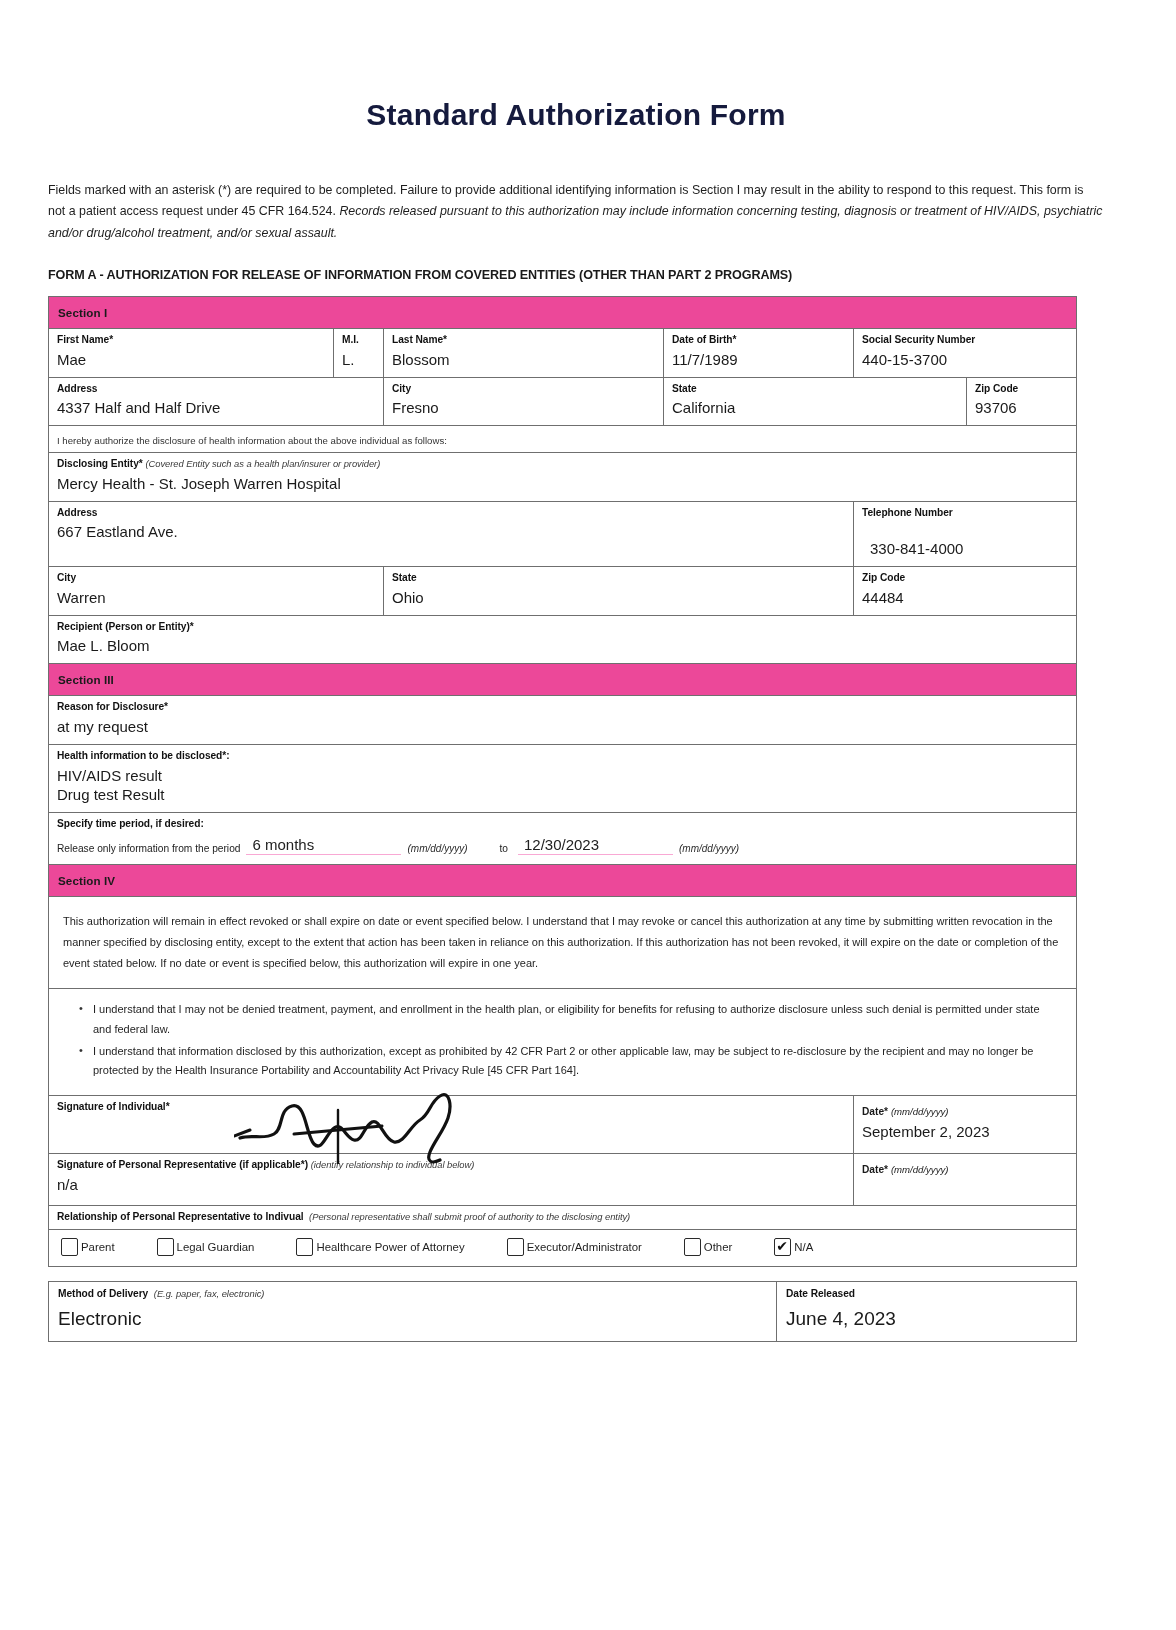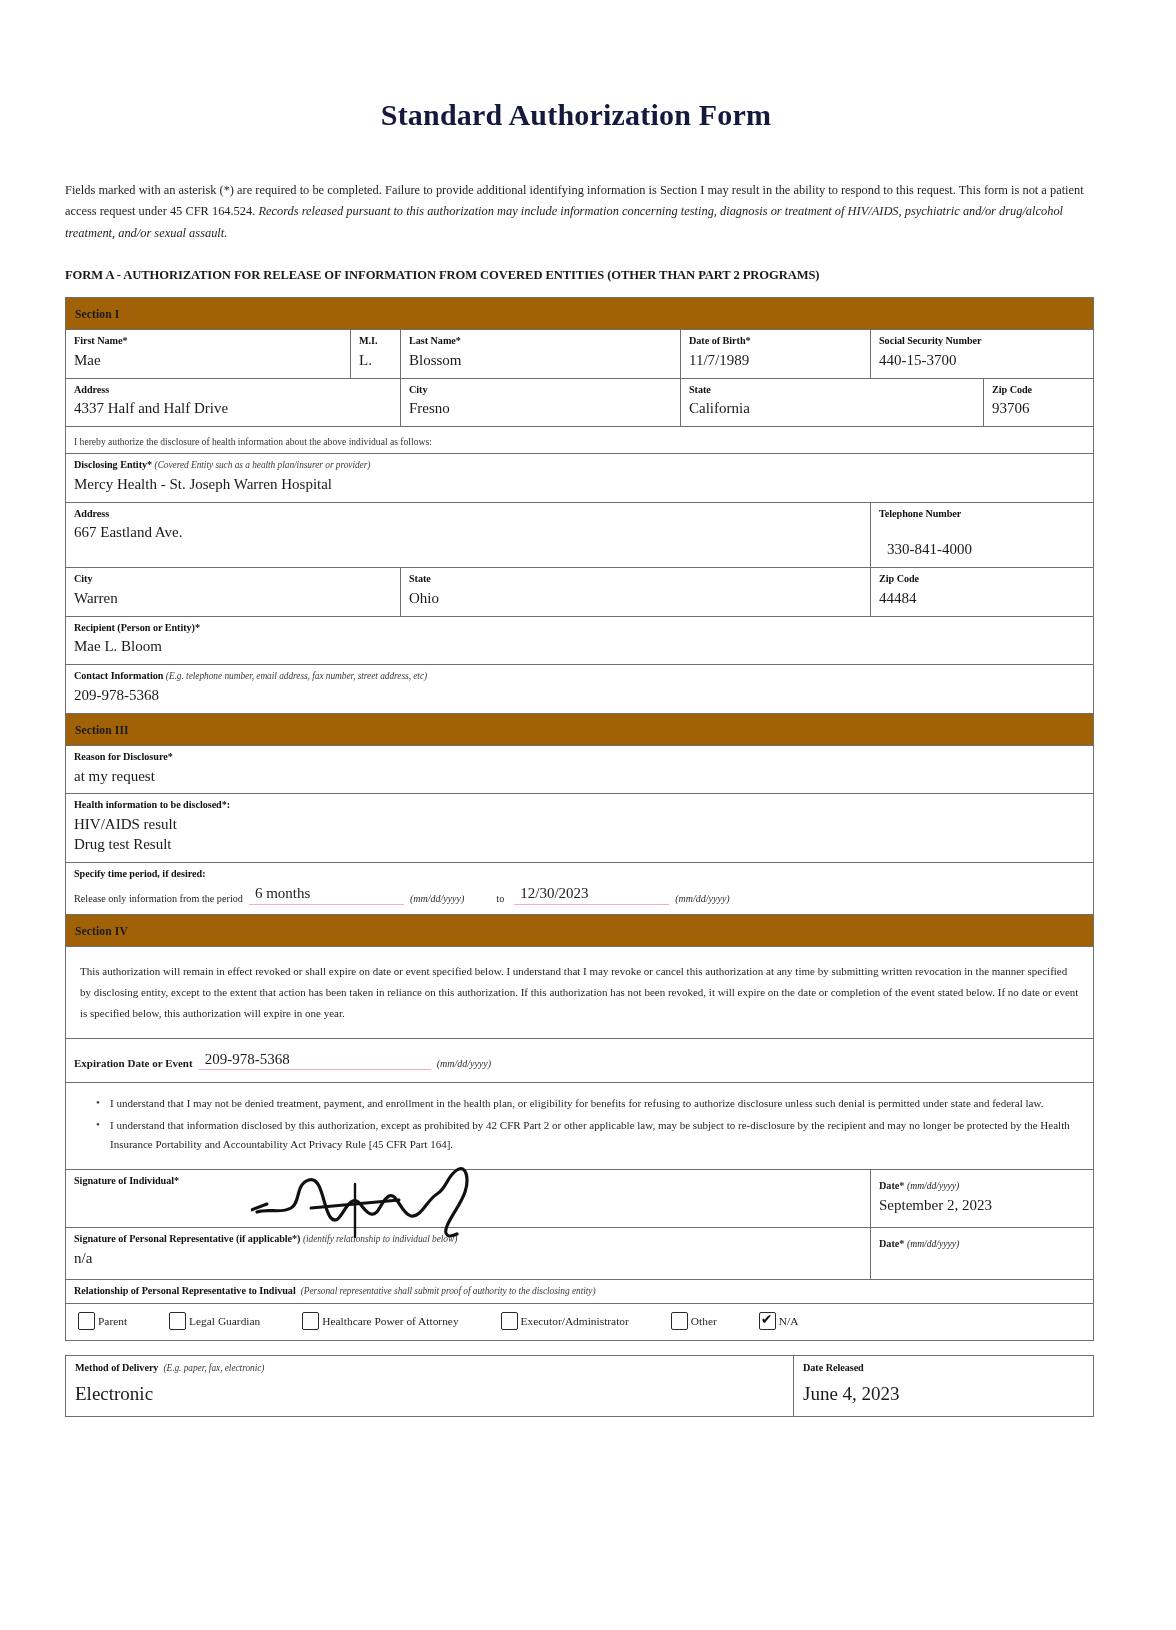--- a/index.html
+++ b/index.html
@@ -4,21 +4,21 @@
 <style>
   * { box-sizing: border-box; }
   html, body { margin:0; padding:0; }
   body {
     width:1176px; height:1630px;
     background:#ffffff;
     font-family:"Liberation Sans", sans-serif;
     color:#1a1a1a;
     -webkit-font-smoothing:antialiased;
   }
-  .page { position:relative; width:1152px; height:1630px; padding:0 65px;font-family:Liberation Serif, serif; }
+  .page { position:relative; width:1152px; height:1630px; padding:0 48px; }
 
   .doc-title {
     text-align:center;
     font-size:30px;
     font-weight:bold;
     color:#151a3d;
     letter-spacing:0.2px;
     margin:0;
     padding-top:98px;
   }
@@ -65,21 +65,21 @@
     line-height:1.32;
     color:#1a1a1a;
     margin-top:3px;
     min-height:19px;
     display:block;
     white-space:pre-line;
   }
   .val.indent { padding-left:8px;margin-top:20px; }
 
   .section-head td {
-    background:#a16207;
+    background:#ec4899;
   }
   .section-head .cell { padding:6px 9px 7px 9px; }
   .section-head .stitle {
     font-size:11.6px;
     font-weight:bold;
     letter-spacing:0.1px;
   }
 
   .hereby .cell { padding:4px 8px 4px 8px; }
   .hereby .t {
@@ -327,28 +327,20 @@
 
     <tr>
       <td colspan="6">
             <div class="cell">
         <span class="lbl">Recipient (Person or Entity)*</span>
         <span class="val">Mae L. Bloom</span>
       </div>
           </td>
     </tr>
 
-    <tr>
-      <td colspan="6">
-            <div class="cell">
-        <span class="lbl"><span>Contact Information</span> <span class="hint">(E.g. telephone number, email address, fax number, street address, etc)</span></span>
-        <span class="val">209-978-5368</span>
-      </div>
-          </td>
-    </tr>
 
     <tr class="section-head">
       <td colspan="6">
             <div class="cell"><span class="stitle">Section III</span></div>
           </td>
     </tr>
 
     <tr>
       <td colspan="6">
             <div class="cell">
@@ -391,31 +383,20 @@
     </tr>
 
     <tr class="para">
       <td colspan="6">
             <div class="cell">
               <p>This authorization will remain in effect revoked or shall expire on date or event specified below. I understand that I may revoke or cancel this authorization at any time by submitting written revocation in the manner specified by disclosing entity, except to the extent that action has been taken in reliance on this authorization. If this authorization has not been revoked, it will expire on the date or completion of the event stated below. If no date or event is specified below, this authorization will expire in one year.</p>
             </div>
           </td>
     </tr>
 
-    <tr class="expire-row">
-      <td colspan="6">
-            <div class="cell">
-        <div class="expire-line">
-          <span class="elbl">Expiration Date or Event</span>
-          <span class="blankline" style="min-width:232px">209-978-5368</span>
-          <span class="mmdd">(mm/dd/yyyy)</span>
-        </div>
-      </div>
-          </td>
-    </tr>
 
     <tr class="bullets">
       <td colspan="6">
             <div class="cell">
         <ul class="bl">
           <li>I understand that I may not be denied treatment, payment, and enrollment in the health plan, or eligibility for benefits for refusing to authorize disclosure unless such denial is permitted under state and federal law.</li>
           <li>I understand that information disclosed by this authorization, except as prohibited by 42 CFR Part 2 or other applicable law, may be subject to re-disclosure by the recipient and may no longer be protected by the Health Insurance Portability and Accountability Act Privacy Rule [45 CFR Part 164].</li>
         </ul>
       </div>
           </td>

